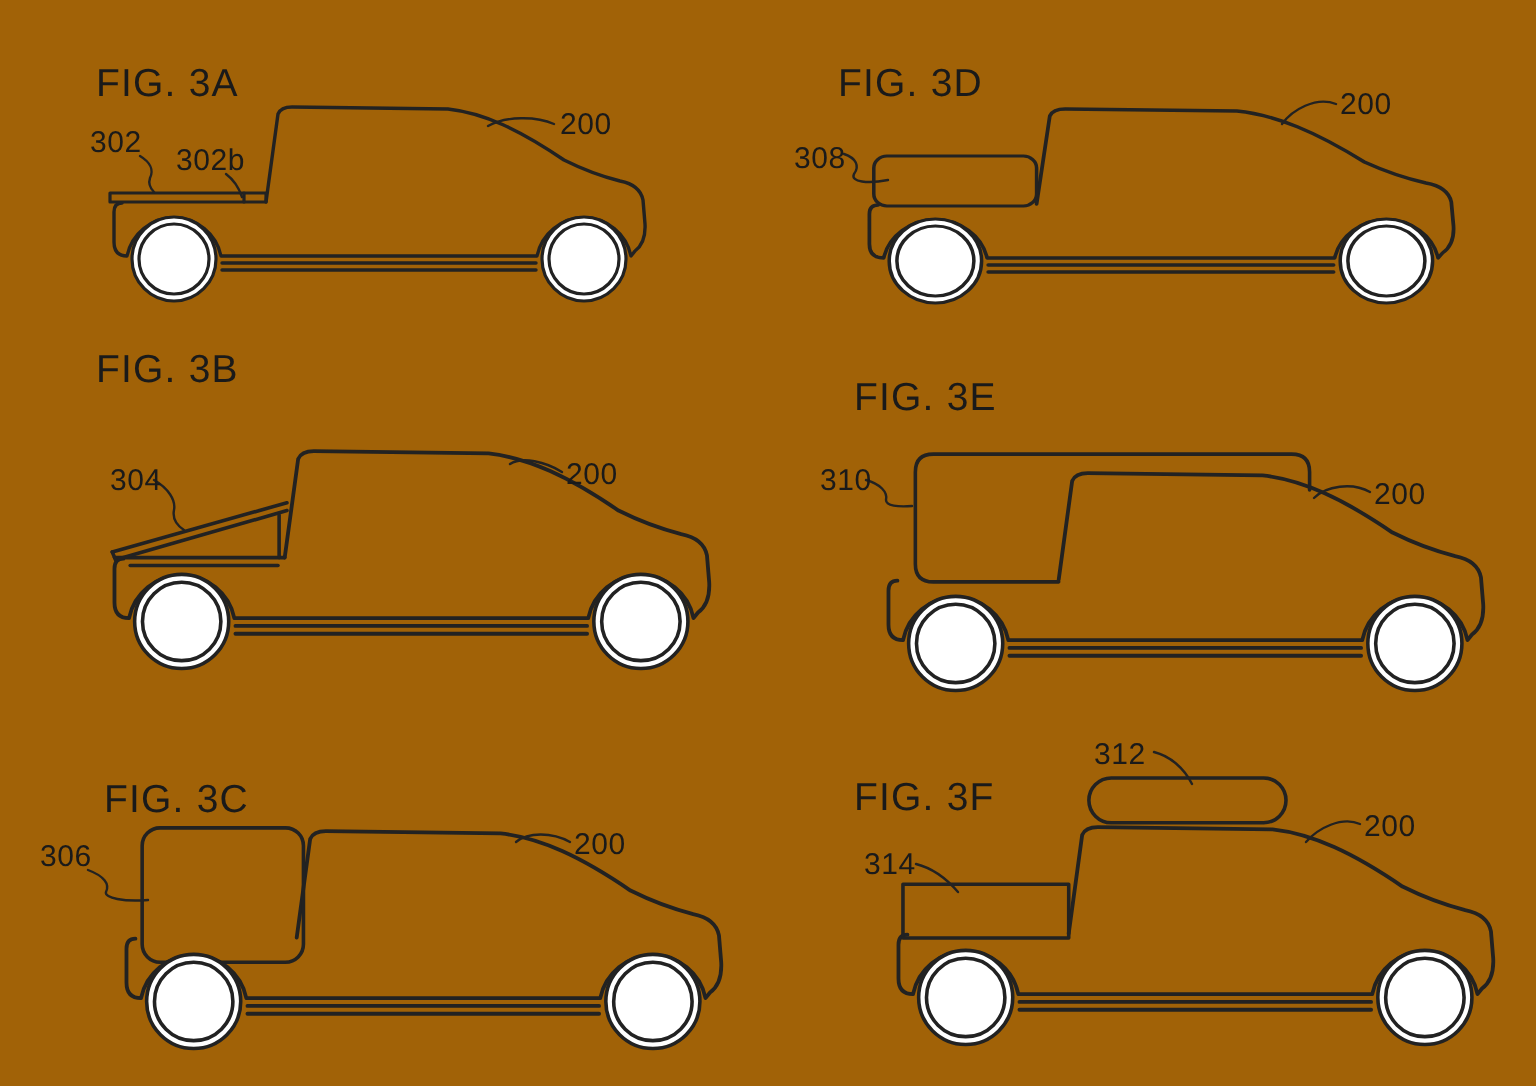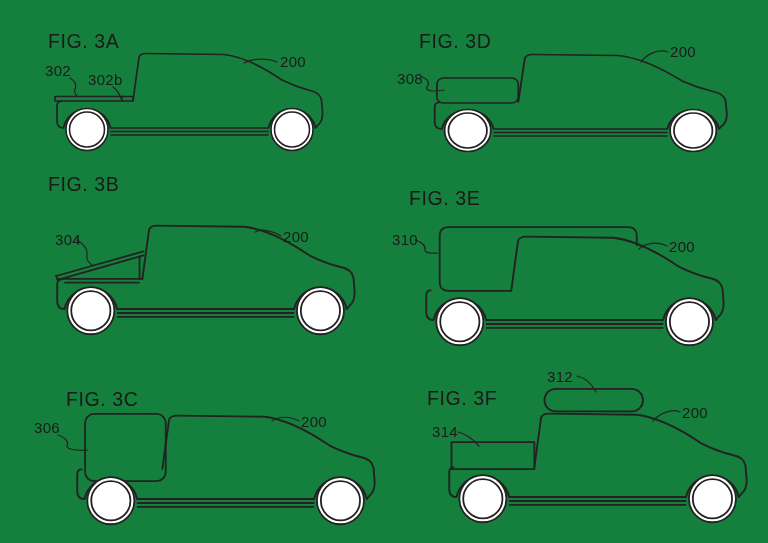--- a/index.html
+++ b/index.html
@@ -1,17 +1,17 @@
 <!DOCTYPE html>
 <html><head>
 <meta charset="utf-8">
 <style>
   html,body{margin:0;padding:0;background:#fff;}
   #stage{
-    position:relative;width:768px;height:543px;background:#15803d;overflow:hidden;
+    position:relative;width:768px;height:543px;background:#a16207;overflow:hidden;
     font-family:"Liberation Sans", sans-serif;
   }
   .panel{position:absolute;}
   .panel svg{display:block;width:100%;height:100%;}
   text.fig{
     font-family:"Liberation Sans", sans-serif;
     font-size:19.5px;letter-spacing:0.6px;fill:#1a1a1a;
   }
   text.ref{
     font-family:"Liberation Sans", sans-serif;
@@ -106,38 +106,38 @@
         </g>
         <use href="#t-wheels"></use>
       </g>
       <path class="leader" d="M 47,70 C 54,74 58,80 57,85 C 56,90 59,93 62,95"></path>
       <path class="leader" d="M 251,66 C 243,61 231,58 225,62"></path>
       <text class="ref" x="25" y="75">304</text>
       <text class="ref" x="253" y="72">200</text>
     </svg>
   </section>
 
-  <section class="panel" style="left:382px;top:185px;width:368px;height:175px">
+  <section class="panel" style="left:400px;top:185px;width:368px;height:175px">
     <svg viewBox="0 0 368 175">
       <text class="fig" x="27" y="20">FIG. 3E</text>
       <g transform="translate(14,4) scale(1.12)">
         <use href="#t-body"></use>
         <g class="acc">
           <path d="M 215,50 L 215,42 Q 215,34 207,34 L 47,34 Q 39,34 39,42 L 39,83 Q 39,91 47,91 L 103,91"></path>
         </g>
         <use href="#t-wheels"></use>
       </g>
       <path class="leader" d="M 33,55 C 40,57 44,61 43,65 C 43,68 49,68.5 56,68"></path>
       <path class="leader" d="M 285,61 C 276,56 263,58 257,64"></path>
       <text class="ref" x="10" y="60">310</text>
       <text class="ref" x="287" y="67">200</text>
     </svg>
   </section>
 
-  <section class="panel" style="left:16px;top:360px;width:370px;height:183px">
+  <section class="panel" style="left:2px;top:360px;width:370px;height:183px">
     <svg viewBox="0 0 370 183">
       <text class="fig" x="50" y="46">FIG. 3C</text>
       <g transform="translate(31,8) scale(1.12)">
         <use href="#t-body"></use>
         <g class="acc">
           <rect x="34" y="41" width="72" height="60" rx="8"></rect>
         </g>
         <use href="#t-wheels"></use>
       </g>
       <path class="leader" d="M 42,75 C 50,78 53,82 51,86 C 50,89 60,91 72,90"></path>

